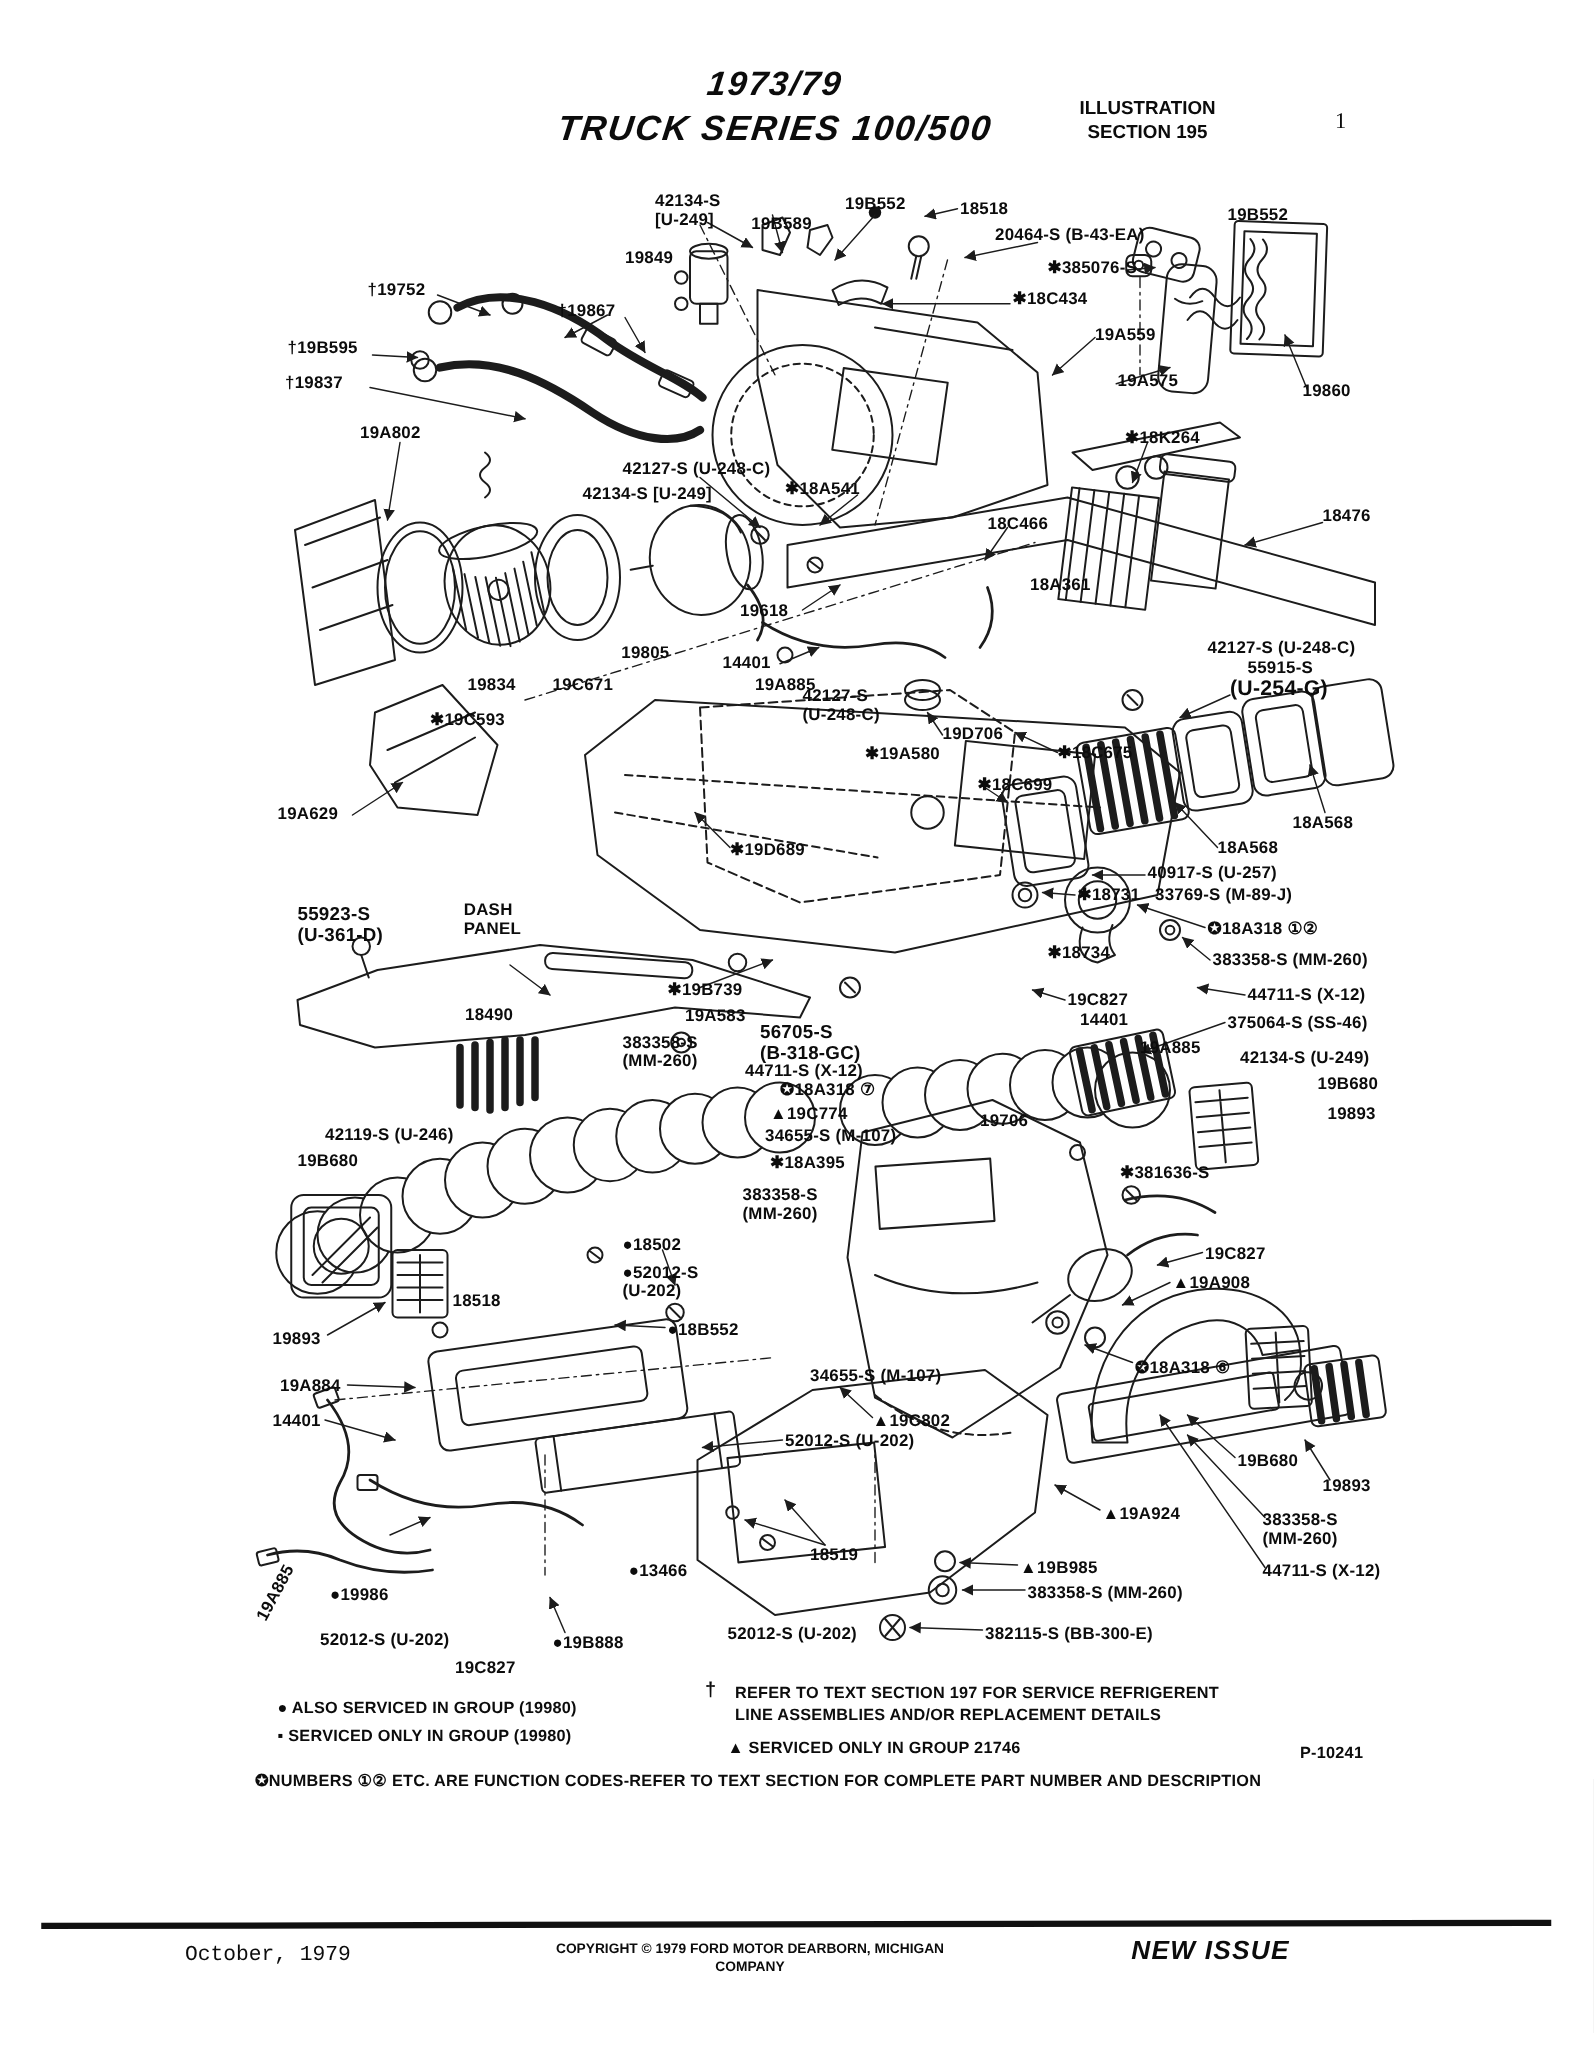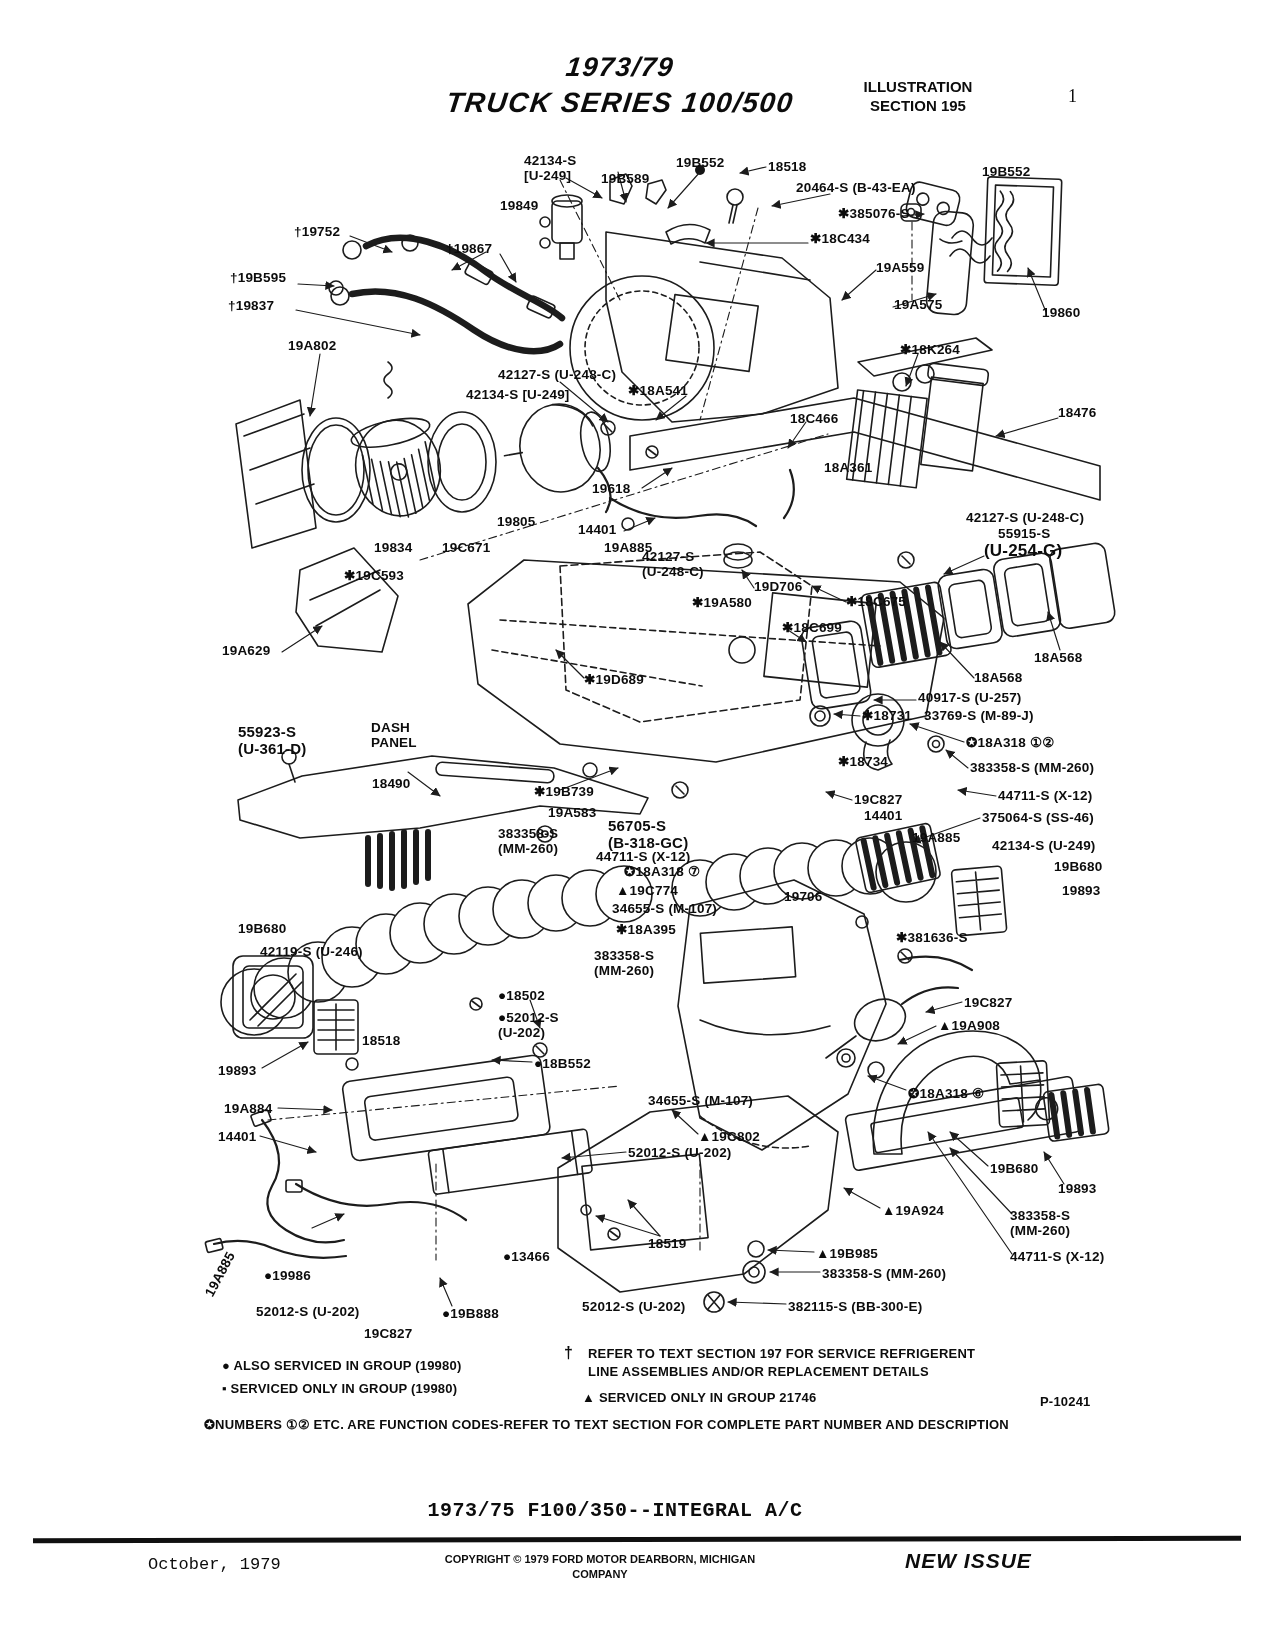--- a/index.html
+++ b/index.html
@@ -424,21 +424,21 @@
       <span class="lbl" style="left: 584px; top: 672px;">✱19D689</span>
       <span class="lbl" style="left: 974px; top: 670px;">18A568</span>
       <span class="lbl" style="left: 918px; top: 690px;">40917-S (U-257)</span>
       <span class="lbl" style="left: 862px; top: 708px;">✱18731</span>
       <span class="lbl" style="left: 924px; top: 708px;">33769-S (M-89-J)</span>
       <span class="lbl" style="left: 238px; top: 724px; font-size: 15px;">55923-S
 (U-361-D)</span>
       <span class="lbl" style="left: 371px; top: 720px;">DASH
 PANEL</span>
       <span class="lbl" style="left: 966px; top: 735px;">✪18A318 ①②</span>
-      <span class="lbl" style="left: 372px; top: 776px;">18490</span>
+      <span class="lbl" style="left: 372px; top: 804px;">18490</span>
       <span class="lbl" style="left: 838px; top: 754px;">✱18734</span>
       <span class="lbl" style="left: 970px; top: 760px;">383358-S (MM-260)</span>
       <span class="lbl" style="left: 534px; top: 784px;">✱19B739</span>
       <span class="lbl" style="left: 998px; top: 788px;">44711-S (X-12)</span>
       <span class="lbl" style="left: 854px; top: 792px;">19C827</span>
       <span class="lbl" style="left: 548px; top: 805px;">19A583</span>
       <span class="lbl" style="left: 864px; top: 808px;">14401</span>
       <span class="lbl" style="left: 982px; top: 810px;">375064-S (SS-46)</span>
       <span class="lbl" style="left: 498px; top: 826px;">383358-S
 (MM-260)</span>
@@ -446,21 +446,21 @@
 (B-318-GC)</span>
       <span class="lbl" style="left: 912px; top: 830px;">19A885</span>
       <span class="lbl" style="left: 992px; top: 838px;">42134-S (U-249)</span>
       <span class="lbl" style="left: 596px; top: 849px;">44711-S (X-12)</span>
       <span class="lbl" style="left: 1054px; top: 859px;">19B680</span>
       <span class="lbl" style="left: 624px; top: 864px;">✪18A318 ⑦</span>
       <span class="lbl" style="left: 616px; top: 883px;">▲19C774</span>
       <span class="lbl" style="left: 784px; top: 889px;">19706</span>
       <span class="lbl" style="left: 1062px; top: 883px;">19893</span>
       <span class="lbl" style="left: 612px; top: 901px;">34655-S (M-107)</span>
-      <span class="lbl" style="left: 260px; top: 900px; margin-top: 44px;">42119-S (U-246)</span>
+      <span class="lbl" style="left: 260px; top: 900px;">42119-S (U-246)</span>
       <span class="lbl" style="left: 616px; top: 922px;">✱18A395</span>
       <span class="lbl" style="left: 896px; top: 930px;">✱381636-S</span>
       <span class="lbl" style="left: 238px; top: 921px;">19B680</span>
       <span class="lbl" style="left: 594px; top: 948px;">383358-S
 (MM-260)</span>
       <span class="lbl" style="left: 498px; top: 988px;">●18502</span>
       <span class="lbl" style="left: 964px; top: 995px;">19C827</span>
       <span class="lbl" style="left: 498px; top: 1010px;">●52012-S
 (U-202)</span>
       <span class="lbl" style="left: 938px; top: 1018px;">▲19A908</span>
@@ -496,21 +496,20 @@
       <span class="legend-item" style="left: 222px; top: 1358px;">● ALSO SERVICED IN GROUP (19980)</span>
       <span class="legend-item" style="left: 222px; top: 1381px;">▪ SERVICED ONLY IN GROUP (19980)</span>
       <span class="legend-item" style="left: 564px; top: 1344px; font-size: 16px;">†</span>
       <span class="legend-item" style="left: 588px; top: 1346px;">REFER TO TEXT SECTION 197 FOR SERVICE REFRIGERENT</span>
       <span class="legend-item" style="left: 588px; top: 1364px;">LINE ASSEMBLIES AND/OR REPLACEMENT DETAILS</span>
       <span class="legend-item" style="left: 582px; top: 1390px;">▲ SERVICED ONLY IN GROUP 21746</span>
       <span class="legend-item" style="left: 1040px; top: 1394px;">P-10241</span>
       <span class="legend-item" style="left: 204px; top: 1417px;">✪NUMBERS ①② ETC. ARE FUNCTION CODES-REFER TO TEXT SECTION FOR COMPLETE PART NUMBER AND DESCRIPTION</span>
     </div>
 
-  <div id="title2" class="title-line">1973/75  F100/350--INTEGRAL A/C</div>
   <div class="rule"></div>
 
   <div class="date">October, 1979</div>
   <div class="copy">
     <div>COPYRIGHT © 1979  FORD MOTOR  DEARBORN, MICHIGAN</div>
     <div>COMPANY</div>
   </div>
   <div class="newissue">NEW ISSUE</div>
 
 </div>

